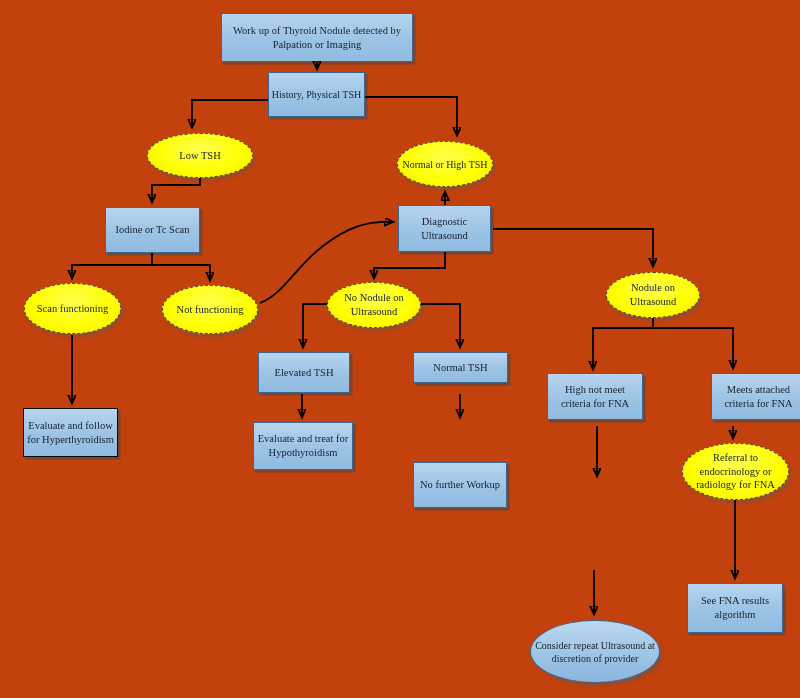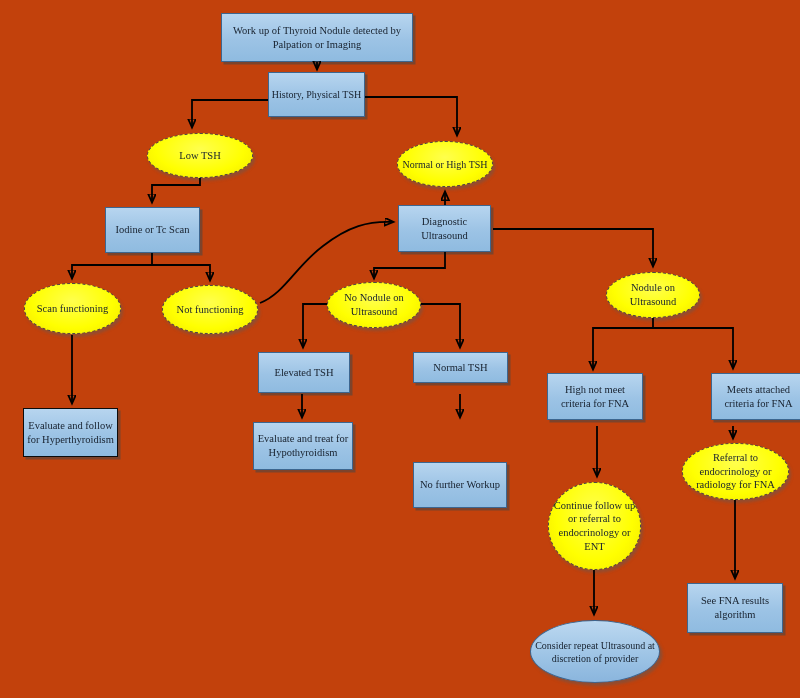--- a/index.html
+++ b/index.html
@@ -144,23 +144,20 @@
     </div>
 
   <div class="node box" style="left:711px;top:373px;width:95px;height:47px;">
       <span>Meets attached criteria for FNA</span>
     </div>
 
   <div class="node ellipse" style="left:682px;top:443px;width:107px;height:57px;">
       <span>Referral to endocrinology or radiology for FNA</span>
     </div>
 
-  <div class="node ellipse" style="left:548px;top:482px;width:93px;height:88px;">
-      <span>Continue follow up or referral to endocrinology or ENT</span>
-    </div>
 
   <div class="node ellipse blue small" style="left:530px;top:620px;width:130px;height:63px;">
       <span>Consider repeat Ultrasound at discretion of provider</span>
     </div>
 
   <div class="node box" style="left:687px;top:583px;width:96px;height:50px;">
       <span>See FNA results algorithm</span>
     </div>
 
 </div>

